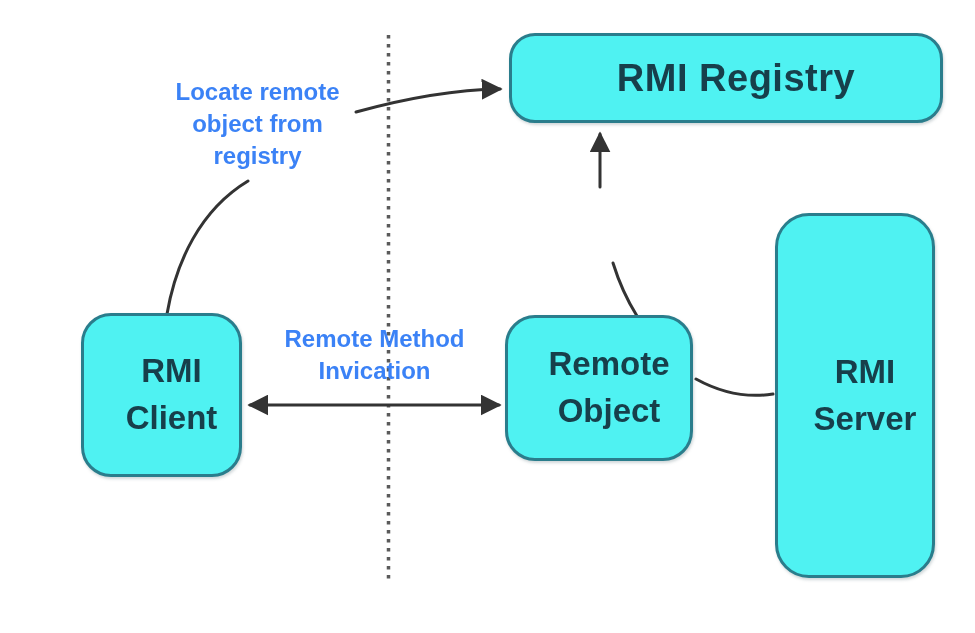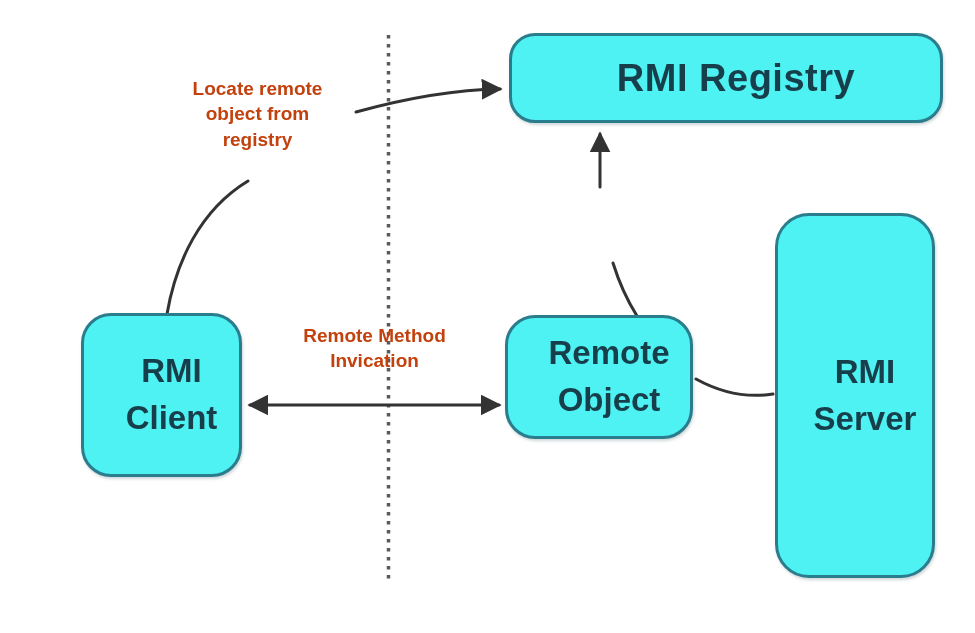--- a/index.html
+++ b/index.html
@@ -55,36 +55,36 @@
     font-size: 38px;
     letter-spacing: 0.5px;
   }
   #box-client {
     left: 81px; top: 313px; width: 161px; height: 164px;
     border-radius: 30px;
     font-size: 33px;
     line-height: 1.42;
   }
   #box-remote {
-    left: 505px; top: 315px; width: 188px; height: 124px;
+    left: 505px; top: 315px; width: 188px; height: 146px;
     border-radius: 30px;
     font-size: 33px;
     line-height: 1.42;
   }
   #box-server {
     left: 775px; top: 213px; width: 160px; height: 365px;
     border-radius: 34px;
     font-size: 33px;
     line-height: 1.42;
   }
   .note {
     position: absolute;
-    color: #c2410c;
+    color: #3b82f6;
     font-weight: 600;
-    font-size: 19px;
+    font-size: 24px;
     line-height: 1.33;
     text-align: center;
     white-space: pre-line;
   }
   #note-locate { left: 145px; top: 76px;  width: 225px; }
   #note-bind   { left: 478px; top: 198px; width: 255px; }
   #note-invocation { left: 262px; top: 323px; width: 225px; }
 </style>
 </head>
 <body>

